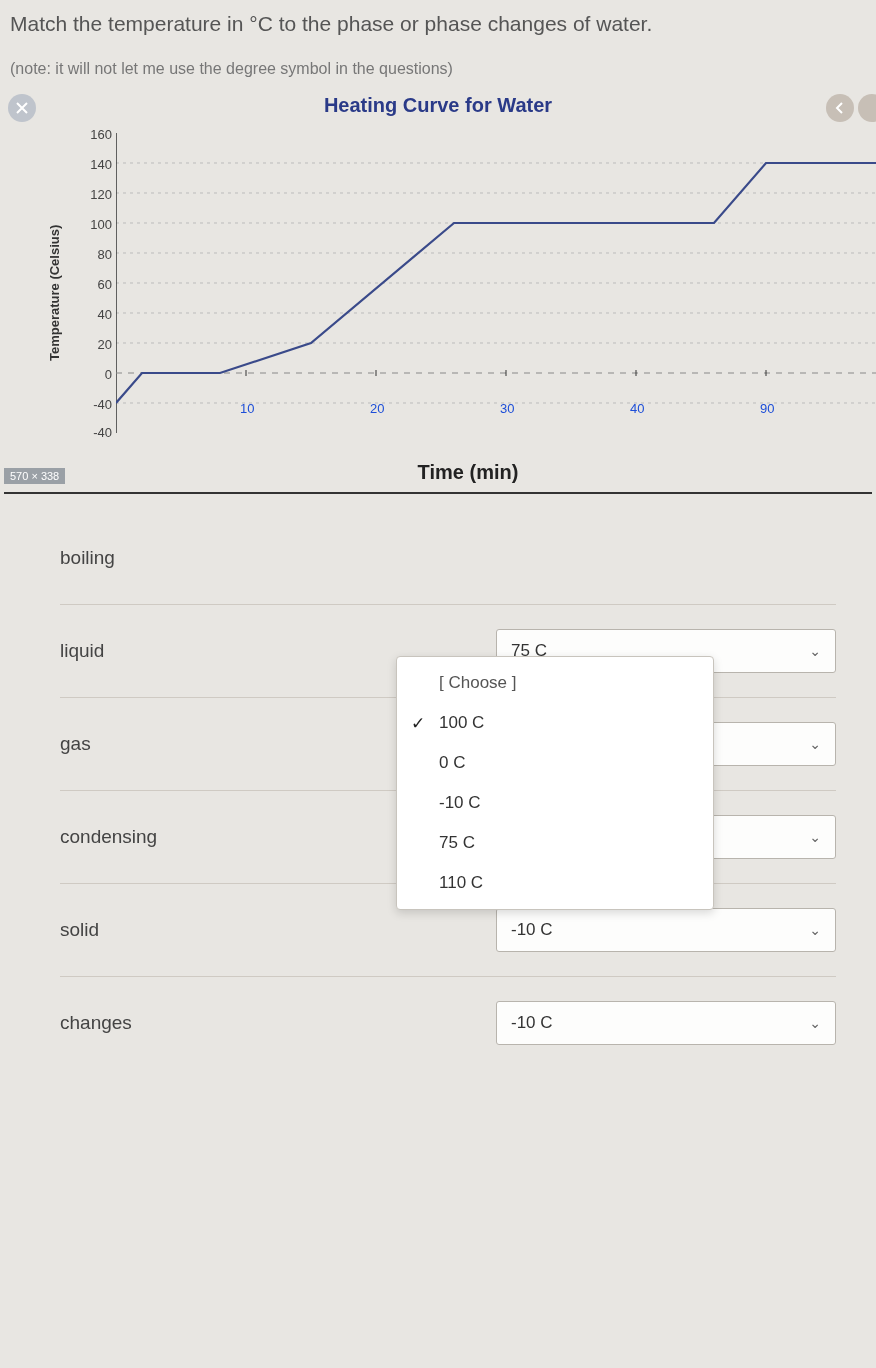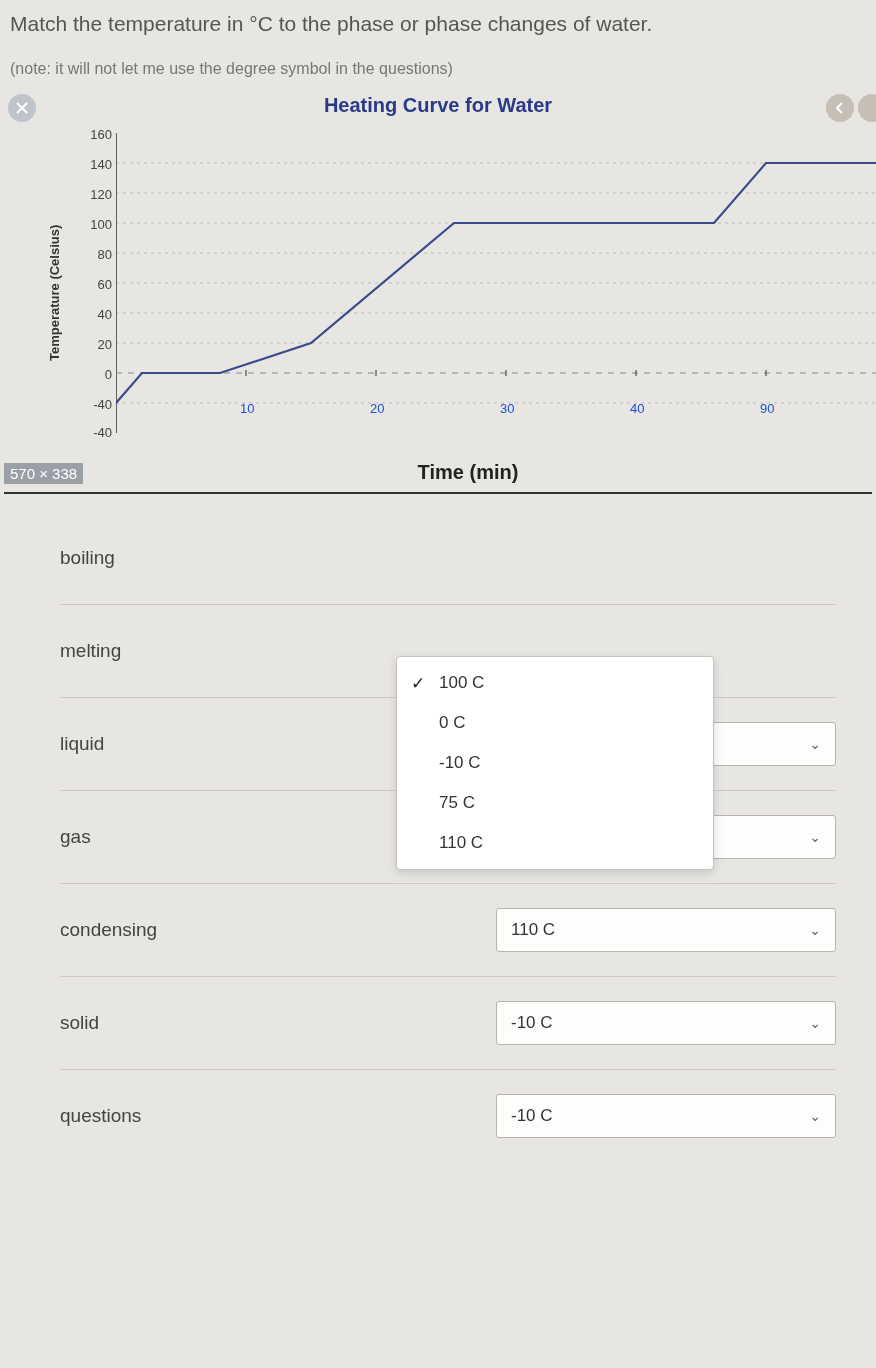--- a/index.html
+++ b/index.html
@@ -101,21 +101,21 @@
     color:#222;
     margin-top: -10px;
     padding-left: 60px;
   }
   .dims-badge {
     position:absolute;
     left: 0px;
     bottom: 8px;
     background:#9aa0a6;
     color:#fff;
-    font-size:15px;
+    font-size:11px;
     padding:2px 6px;
   }
   .match-section {
     padding: 0 40px 0 60px;
     margin-top: 18px;
   }
   .match-row {
     display:flex;
     align-items:center;
     justify-content: space-between;
@@ -253,27 +253,20 @@
 
 <div class="match-section">
   <div class="match-row">
     <div class="match-label">boiling</div>
     <div class="select-box" style="visibility:hidden">
       <span></span>
       <span class="chev">⌄</span>
     </div>
   </div>
   <div class="match-row">
-    <div class="match-label">melting</div>
-    <div class="select-box" style="visibility:hidden">
-      <span></span>
-      <span class="chev">⌄</span>
-    </div>
-  </div>
-  <div class="match-row">
     <div class="match-label">liquid</div>
     <div class="select-box">
       <span>75 C</span>
       <span class="chev">⌄</span>
     </div>
   </div>
   <div class="match-row">
     <div class="match-label">gas</div>
     <div class="select-box">
       <span>110 C</span>
@@ -288,29 +281,30 @@
     </div>
   </div>
   <div class="match-row">
     <div class="match-label">solid</div>
     <div class="select-box">
       <span>-10 C</span>
       <span class="chev">⌄</span>
     </div>
   </div>
   <div class="match-row">
-    <div class="match-label">questions</div>
+    <div class="match-label">changes</div>
     <div class="select-box">
       <span>-10 C</span>
       <span class="chev">⌄</span>
     </div>
   </div>
 </div>
 
 <div class="dropdown-pop">
+  <div class="opt header">[ Choose ]</div>
   <div class="opt">
     <span class="check">✓</span>
     <span>100 C</span>
   </div>
   <div class="opt">
     <span>0 C</span>
   </div>
   <div class="opt">
     <span>-10 C</span>
   </div>

